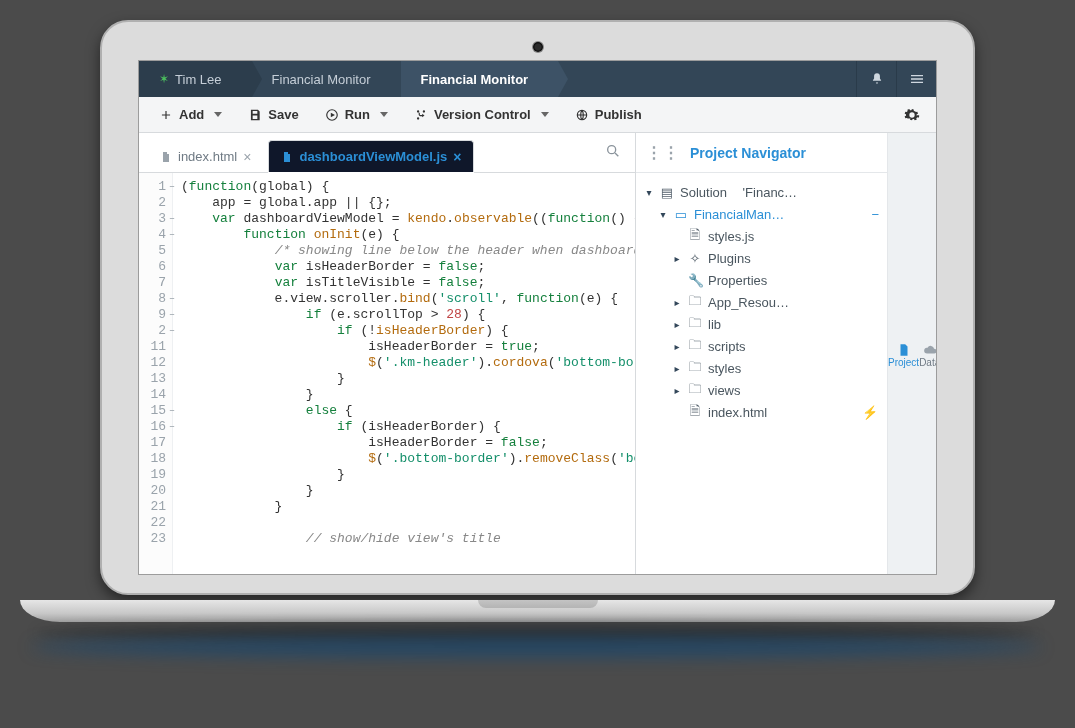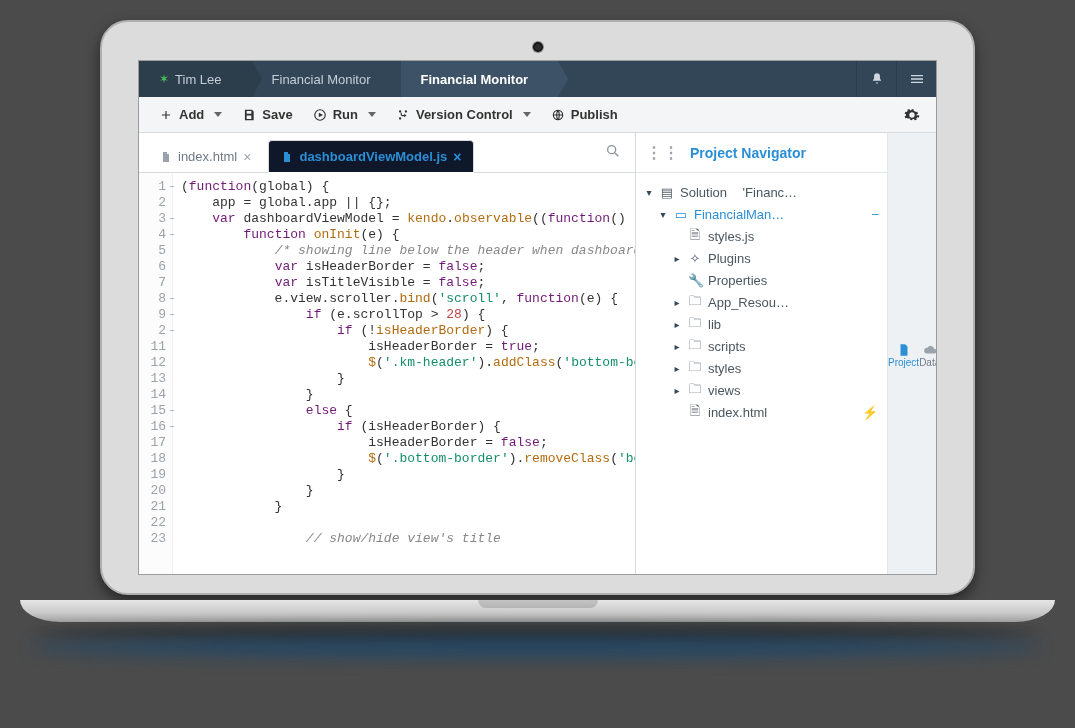--- a/index.html
+++ b/index.html
@@ -58,21 +58,21 @@
   .user-icon { color:#4cc05e; font-size:12px; }
   .hdr-right { margin-left:auto; display:flex; }
   .hdr-btn {
     width:40px; height:36px; display:flex; align-items:center; justify-content:center; cursor:pointer;
     border-left:1px solid #2a3b4a; color:#cfd7df;
   }
 
   
   .toolbar {
     height:36px; background:#f4f5f6; border-bottom:1px solid #d7dadd;
-    display:flex; align-items:center; padding:0 10px; gap:0; font-size:13px; color:#333;
+    display:flex; align-items:center; padding:0 10px; gap:6px; font-size:13px; color:#333;
   }
   .tbtn { display:flex; align-items:center; gap:6px; padding:4px 10px; cursor:pointer; border-radius:3px; font-weight:600; }
   .tbtn svg, .tbtn .ic { width:14px; height:14px; }
   .tcaret { width:0;height:0;border-left:4px solid transparent;border-right:4px solid transparent;border-top:5px solid #666; margin-left:4px;}
   .tspacer { flex:1; }
   .gear-btn { width:28px; height:28px; display:flex; align-items:center; justify-content:center; cursor:pointer;}
 
   
   .main { display:flex; height: calc(100% - 72px); }
 
@@ -93,21 +93,21 @@
   }
   .tab .close { font-size:14px; color:#9aa3ab; cursor:pointer; }
   .tab.active .close { color:#2b8fd6; }
   .tabs-search { margin-left:auto; margin-right:6px; color:#8a939b; cursor:pointer; align-self:center; }
 
   .code-wrap { flex:1; display:flex; overflow:hidden; font-family: Consolas, "Courier New", monospace; font-size:13px; line-height:16px; }
   .gutter { width:34px; text-align:right; padding:6px 6px 0 0; color:#9aa3ab; background:#fcfcfc; border-right:1px solid #eef0f2; }
   .gutter div { height:16px; position:relative; }
   .gutter .fold::after { content:"–"; position:absolute; right:-9px; top:0; font-size:10px; color:#9aa3ab; }
   .code { flex:1; padding:6px 0 0 8px; white-space:pre; overflow:hidden; color:#333; }
-  .kw { color:#701a75; } .id { color:#b36b0e; } .str { color:#148f6a; } .num { color:#c04545; } .cm { color:#888; font-style:italic; }
+  .kw { color:#15803d; } .id { color:#b36b0e; } .str { color:#148f6a; } .num { color:#c04545; } .cm { color:#888; font-style:italic; }
 
   
   .right-col { width:300px; display:flex; }
   .nav-panel { flex:1; display:flex; flex-direction:column; border-right:1px solid #e4e7ea; }
   .nav-title { height:40px; display:flex; align-items:center; gap:10px; padding:0 10px; border-bottom:1px solid #e4e7ea; color:#2b8fd6; font-weight:600; font-size:14px; }
   .dots { color:#9aa3ab; font-size:16px; letter-spacing:1px; cursor:move; }
   .tree { padding:8px 4px 0 8px; font-size:13px; color:#4a565f; }
   .trow { display:flex; align-items:center; height:22px; gap:6px; cursor:pointer; white-space:nowrap; overflow:hidden; text-overflow:ellipsis; }
   .caret { width:10px; text-align:center; color:#33475a; font-size:10px; }
   .caret.right::before { content:"▸"; }
@@ -260,21 +260,21 @@
     app = global.app || {};
     <span class="kw">var</span> dashboardViewModel = <span class="id">kendo</span>.<span class="id">observable</span>((<span class="kw">function</span>() {
         <span class="kw">function</span> <span class="id">onInit</span>(e) {
             <span class="cm">/* showing line below the header when dashboard is se</span>
             <span class="kw">var</span> isHeaderBorder = <span class="kw">false</span>;
             <span class="kw">var</span> isTitleVisible = <span class="kw">false</span>;
             e.view.scroller.<span class="id">bind</span>(<span class="str">'scroll'</span>, <span class="kw">function</span>(e) {
                 <span class="kw">if</span> (e.scrollTop &gt; <span class="num">28</span>) {
                     <span class="kw">if</span> (!<span class="id">isHeaderBorder</span>) {
                         isHeaderBorder = <span class="kw">true</span>;
-                        <span class="id">$</span>(<span class="str">'.km-header'</span>).<span class="id">addClass</span>(<span class="str">'bottom-border'</span>
+                        <span class="id">$</span>(<span class="str">'.km-header'</span>).<span class="id">cordova</span>(<span class="str">'bottom-border'</span>
                     }
                 }
                 <span class="kw">else</span> {
                     <span class="kw">if</span> (isHeaderBorder) {
                         isHeaderBorder = <span class="kw">false</span>;
                         <span class="id">$</span>(<span class="str">'.bottom-border'</span>).<span class="id">removeClass</span>(<span class="str">'bottom-b</span>
                     }
                 }
             }
 

